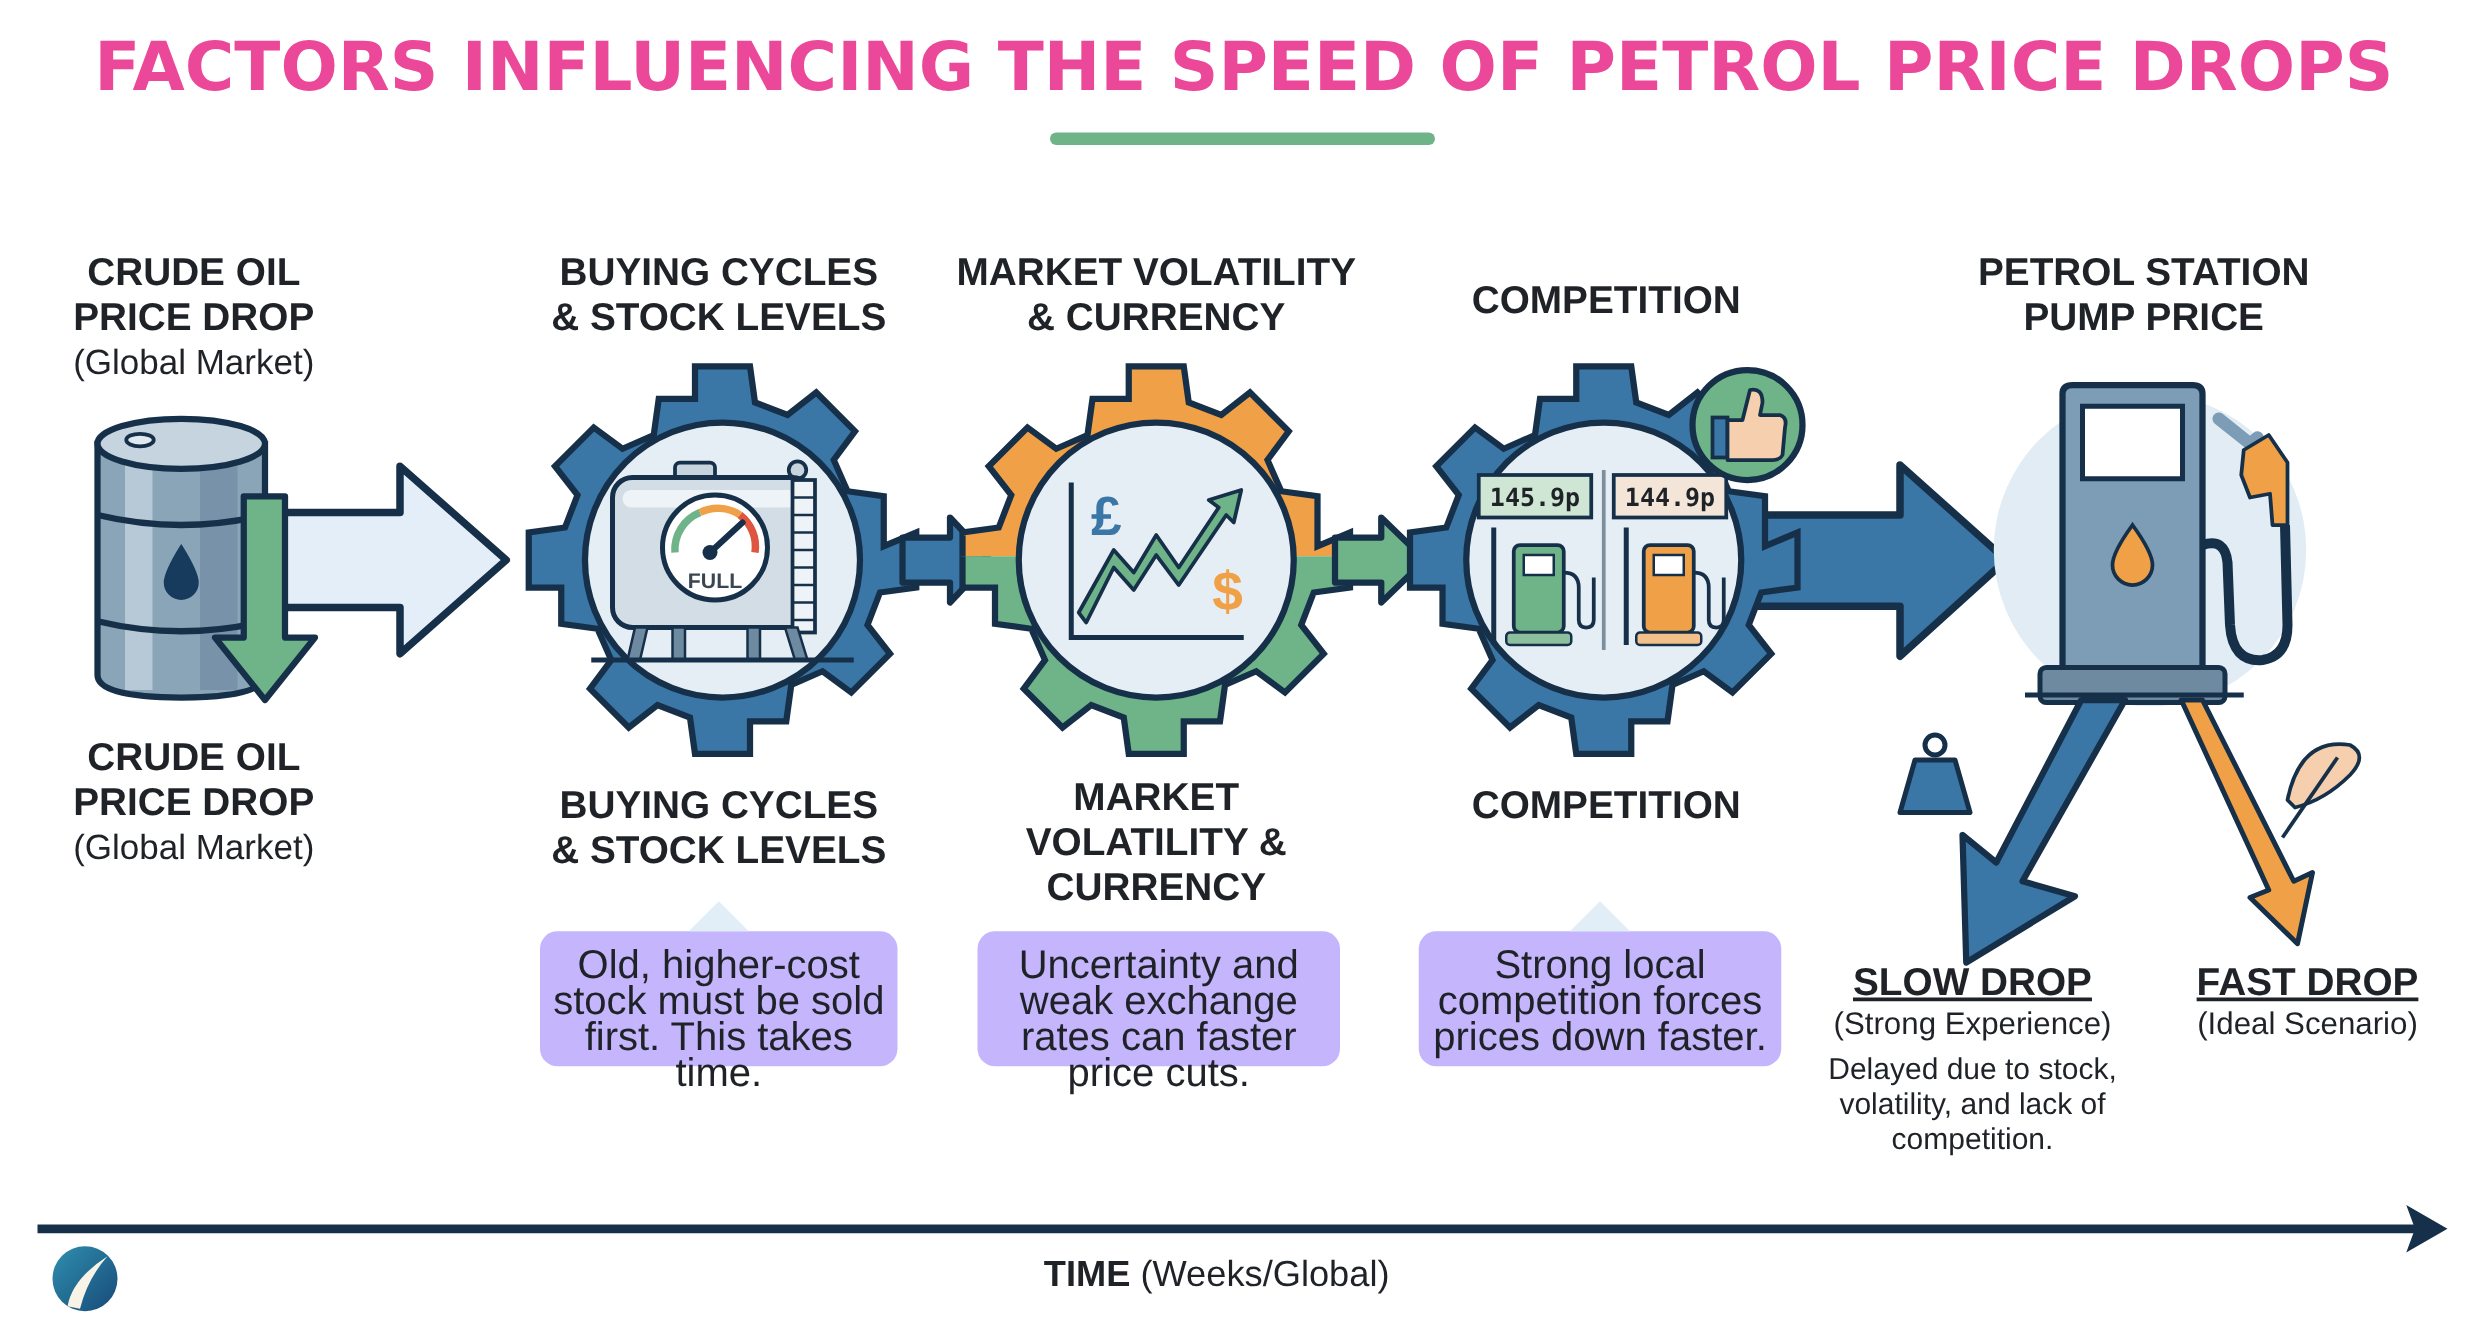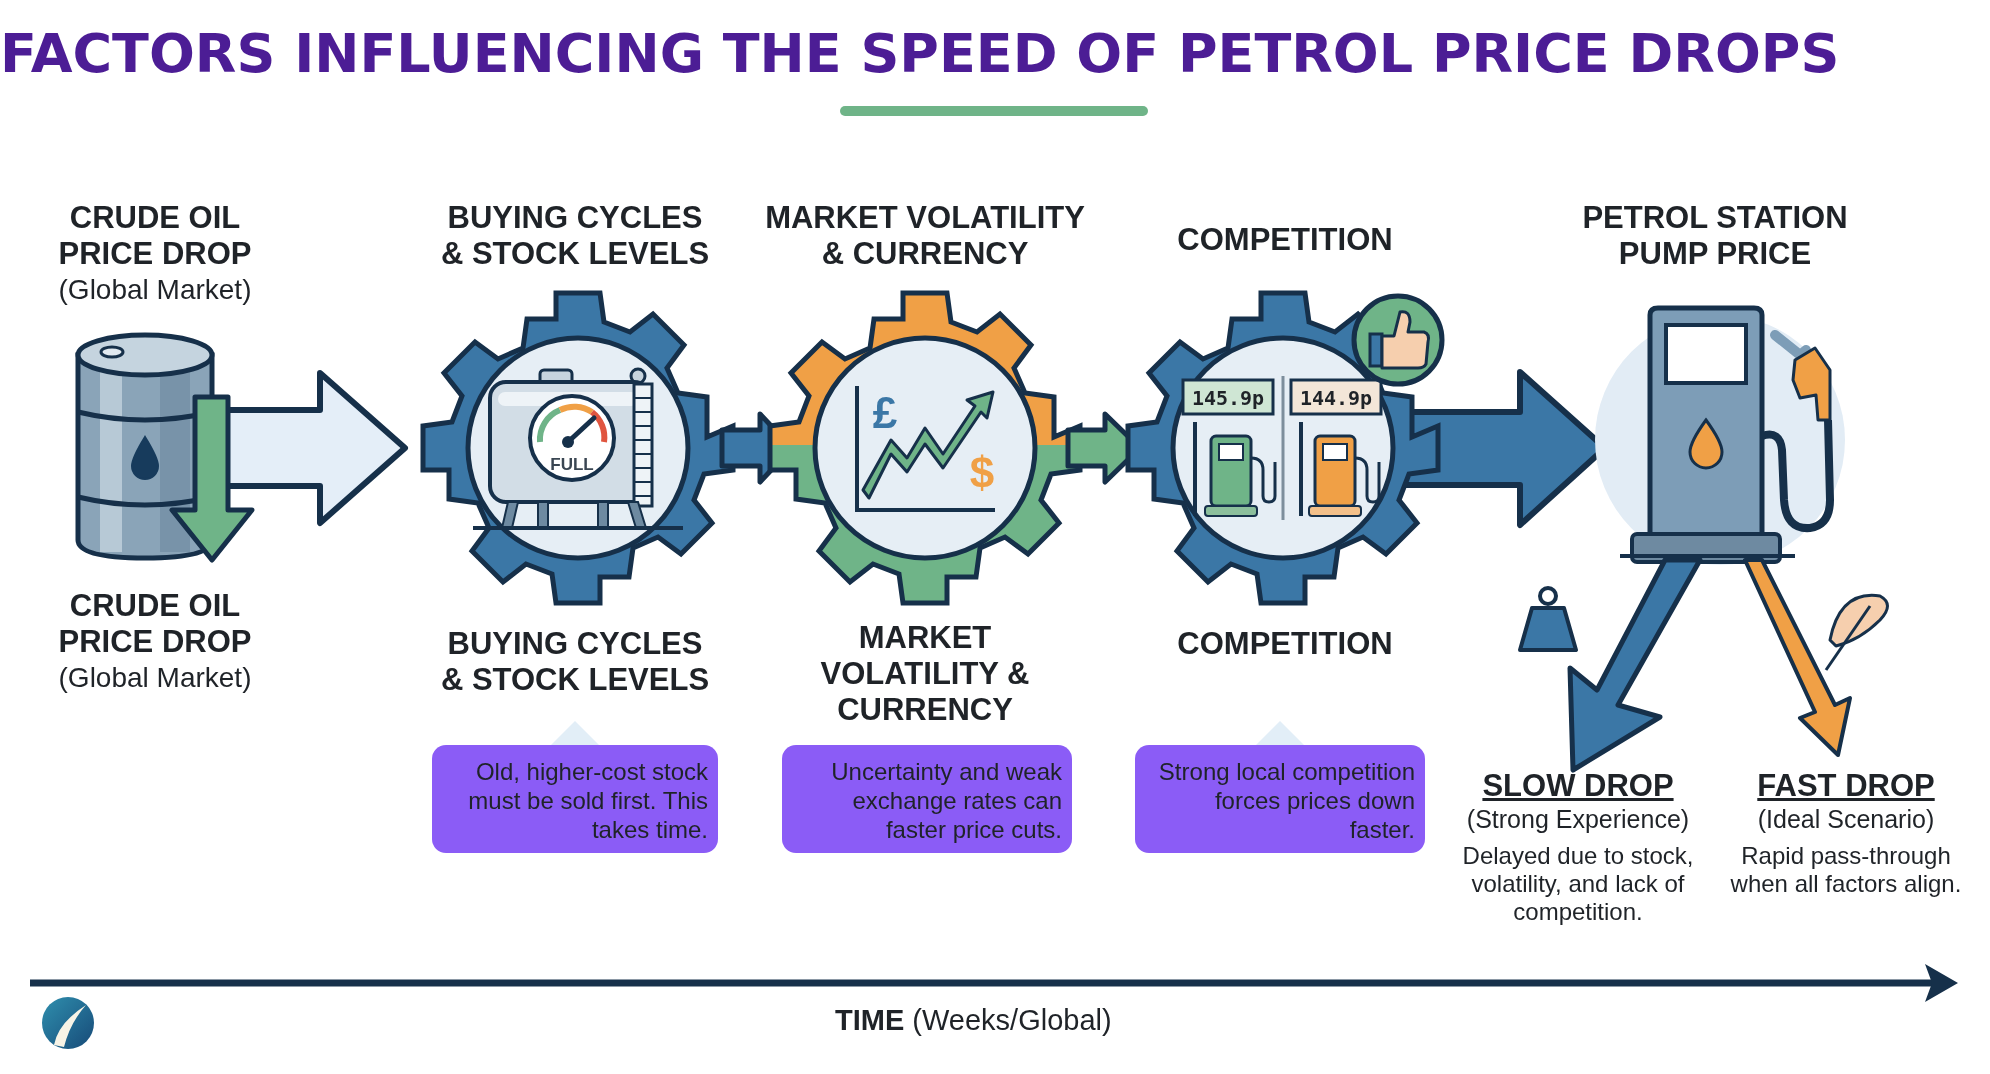--- a/index.html
+++ b/index.html
@@ -1,39 +1,39 @@
 <!DOCTYPE html>
 <html><head>
 <meta charset="utf-8">
 <style>
   * { box-sizing: border-box; margin: 0; padding: 0; }
   html, body { width: 1990px; height: 1074px; background: #ffffff; overflow: hidden; }
   body { position: relative; font-family: "Liberation Sans", "DejaVu Sans", sans-serif; color: #1b1f24; }
 
   .title {
-    position: absolute; left: 0; top: 22px; width: 1990px; text-align: left;
+    position: absolute; left: 0; top: 22px; width: 1990px; text-align: center;
     font-family: "DejaVu Sans", sans-serif; font-weight: bold; font-size: 54px;
-    color: #4c1d95; letter-spacing: 0px;
+    color: #ec4899; letter-spacing: 0px;
   }
   .title-underline {
     position: absolute; left: 840px; top: 106px; width: 308px; height: 10px;
     background: #6fb488; border-radius: 5px;
   }
 
   .stage-label {
     position: absolute; text-align: center; font-weight: bold; font-size: 31px;
     line-height: 36px; color: #1f2328;
   }
   .stage-sub { font-weight: normal; font-size: 28px; display: block; }
 
   .diagram-svg { position: absolute; left: 0; top: 0; }
 
   .callout {
-    position: absolute; background: #8b5cf6; border-radius: 14px;
-    text-align: right; font-size: 24px; line-height: 29px; color: #1f2328;
+    position: absolute; background: #c4b5fd; border-radius: 14px;
+    text-align: center; font-size: 32px; line-height: 29px; color: #1f2328;
     padding: 12px 10px;
   }
   .callout::before {
     content: ""; position: absolute; top: -24px; left: 50%; margin-left: -24px;
     border-left: 24px solid transparent; border-right: 24px solid transparent;
     border-bottom: 24px solid #e2eef7;
   }
   .callout.no-tail::before { display: none; }
 
   .outcome { position: absolute; text-align: center; color: #1f2328; }
@@ -248,21 +248,20 @@
 <div class="callout" style="left:1135px; top:745px; width:290px; height:108px;">Strong local competition forces prices down faster.</div>
 
 <div class="outcome" style="left:1445px; top:768px; width:266px;">
   <div class="outcome-title">SLOW DROP</div>
   <div class="outcome-sub">(Strong Experience)</div>
   <div class="outcome-desc">Delayed due to stock, volatility, and lack of competition.</div>
 </div>
 <div class="outcome" style="left:1726px; top:768px; width:240px;">
   <div class="outcome-title">FAST DROP</div>
   <div class="outcome-sub">(Ideal Scenario)</div>
-  <div class="outcome-desc">Rapid pass-through when all factors align.</div>
 </div>
 
 <div class="time-label"><b>TIME</b><span> (Weeks/Global)</span></div>
 
 <div class="logo">
   <svg class="logo-mark" viewBox="0 0 56 56">
     <defs>
       <linearGradient id="lg" x1="0" y1="0" x2="1" y2="1">
         <stop offset="0" stop-color="#2f8fae"></stop>
           <stop offset="1" stop-color="#174a78"></stop>

